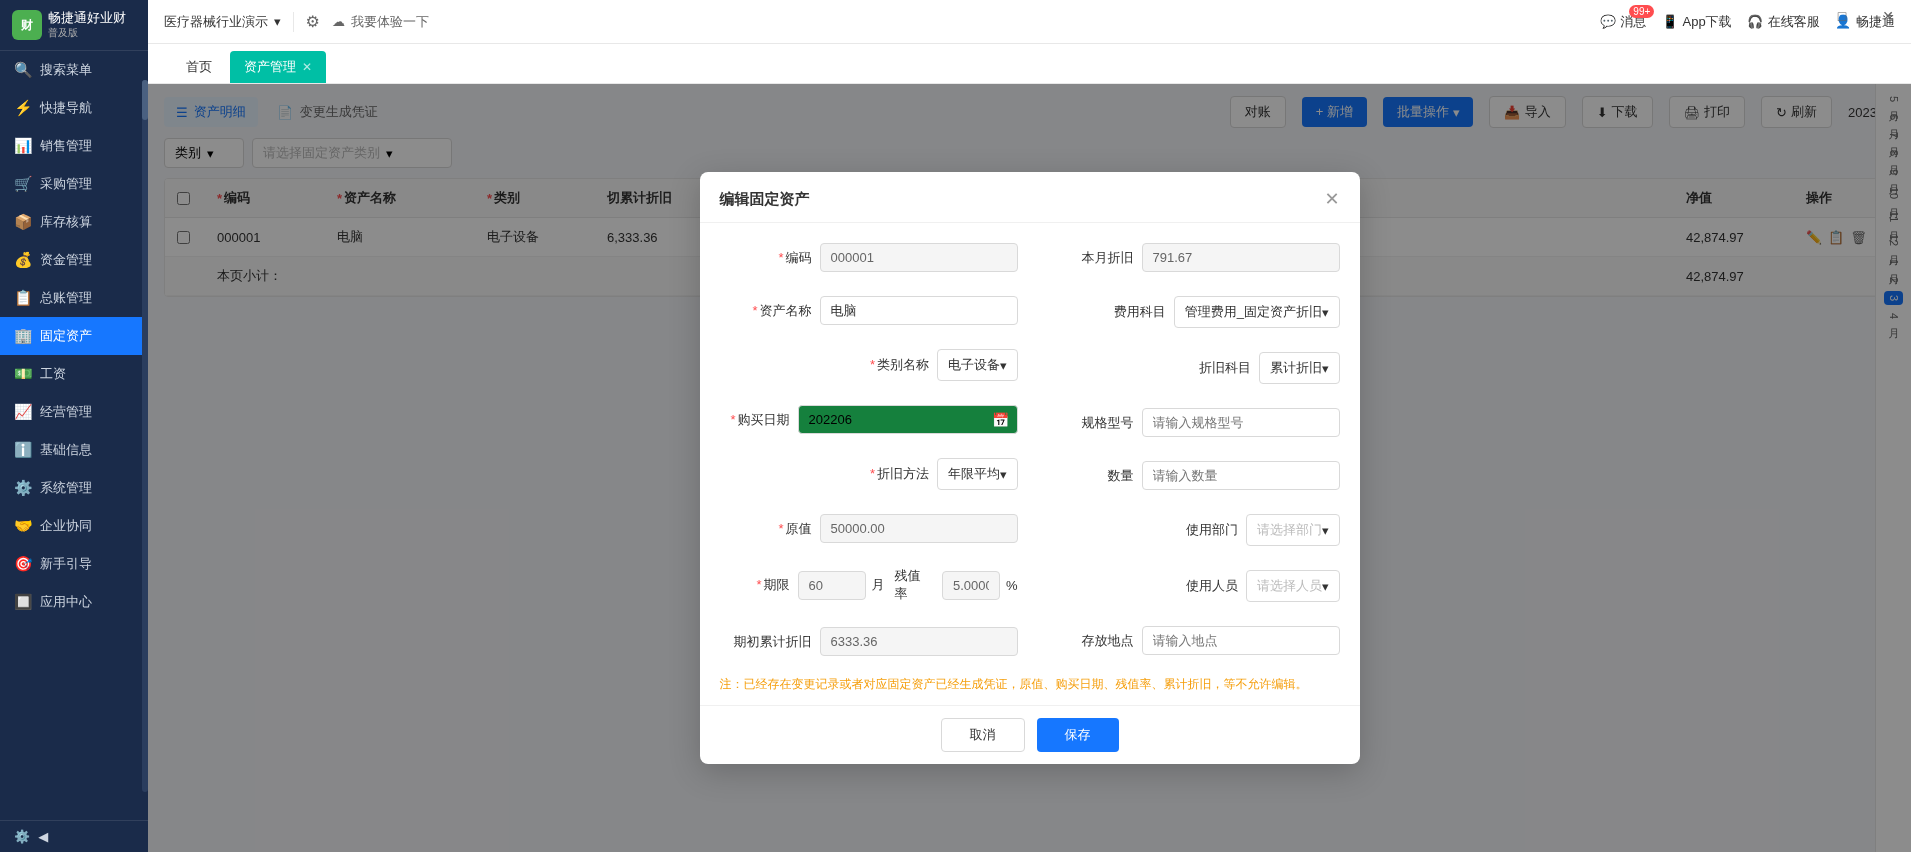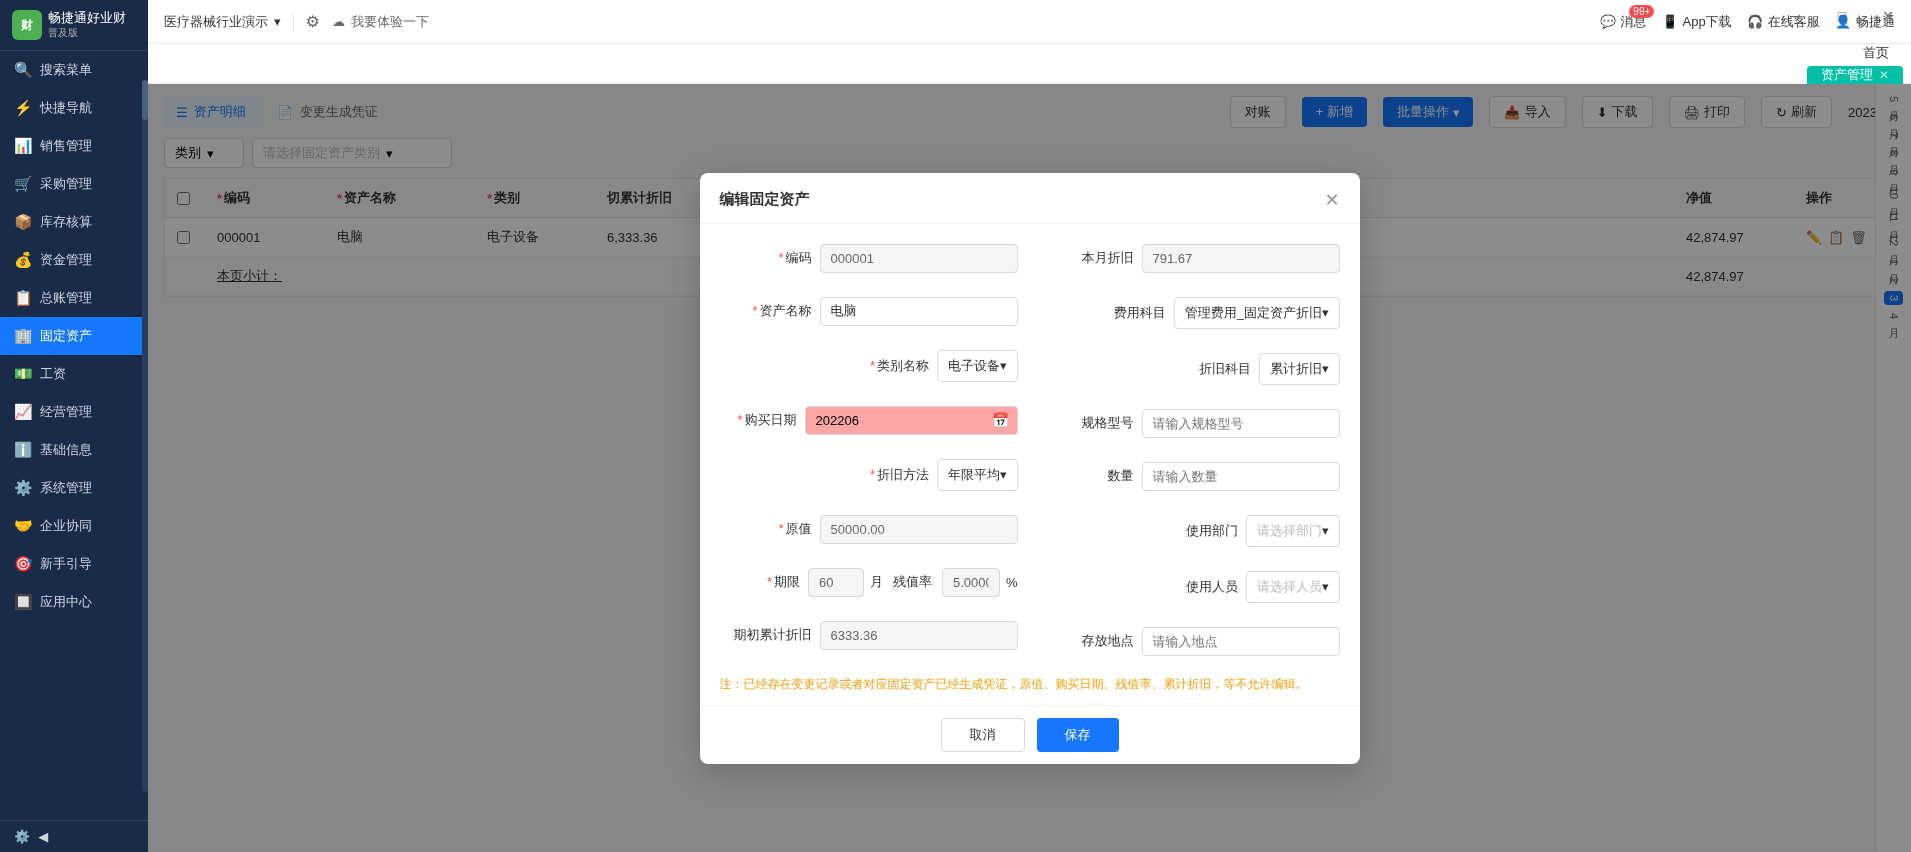--- a/index.html
+++ b/index.html
@@ -104,23 +104,22 @@
       font-size: 13px; color: #333; cursor: pointer;
     }
 
     
     .tabs-bar {
       height: 40px;
       background: #fff;
       border-bottom: 1px solid #e8e8e8;
       display: flex;
       align-items: flex-end;
-      padding: 0 8px;
+      padding: 0 24px;
       gap: 4px;
-      flex-direction: column;
     }
     .tab {
       height: 32px;
       padding: 0 14px;
       display: flex; align-items: center; gap: 6px;
       font-size: 13px; cursor: pointer;
       border-radius: 4px 4px 0 0;
       color: #666;
     }
     .tab.active {
@@ -282,22 +281,22 @@
       outline: none;
       background: white;
     }
     .form-input.readonly { background: #f5f5f5; color: #666; }
     .form-input-with-icon {
       flex: 1; position: relative;
     }
     .form-input-with-icon input {
       width: 100%;
       border: 1px solid #d9d9d9; border-radius: 4px;
-      padding: 6px 25px 6px 10px; font-size: 13px;
-      outline: none; background: #fca5a5;
+      padding: 6px 32px 6px 10px; font-size: 13px;
+      outline: none; background: #15803d;
     }
     .form-input-icon {
       position: absolute; right: 8px; top: 50%; transform: translateY(-50%);
       color: #999; font-size: 14px;
     }
     .form-select {
       flex: 1;
       border: 1px solid #d9d9d9; border-radius: 4px;
       padding: 6px 10px; font-size: 13px; color: #333;
       background: white;
@@ -306,21 +305,21 @@
     }
     .form-inline {
       display: flex; align-items: center; gap: 6px; flex: 1;
     }
     .form-inline input {
       border: 1px solid #d9d9d9; border-radius: 4px;
       padding: 6px 10px; font-size: 13px;
       outline: none; background: white;
     }
     .form-inline .unit { font-size: 13px; color: #333; }
-    .period-input { width: 56px; }
+    .period-input { width: 68px; }
     .residual-input { width: 58px; }
     .dialog-note {
       padding: 0 20px 12px;
       font-size: 12px; color: #f59e0b;
     }
     .dialog-footer {
       padding: 12px 20px;
       border-top: 1px solid #f0f0f0;
       display: flex; justify-content: center; gap: 12px;
     }
@@ -581,21 +580,21 @@
           <div class="td col-net">42,874.97</div>
           <div class="td col-action">
             <span style="cursor:pointer;color:#1677ff;margin-right:6px;">✏️</span>
             <span style="cursor:pointer;color:#666;margin-right:6px;">📋</span>
             <span style="cursor:pointer;color:#666;">🗑</span>
           </div>
         </div>
 
         <div class="table-data-row" style="background:#fafafa;font-weight:500;">
           <div class="td col-check"></div>
-          <div class="td" style="flex:1;text-decoration:underline;">本页小计：</div>
+          <div class="td" style="flex:1;">本页小计：</div>
           <div class="td col-date">6,333.36</div>
           <div class="td col-net">42,874.97</div>
           <div class="td col-action"></div>
         </div>
       </div>
 
       <div class="pagination-bar">
         <span>每页</span>
         <select class="page-size-select">
           <option>50</option>

